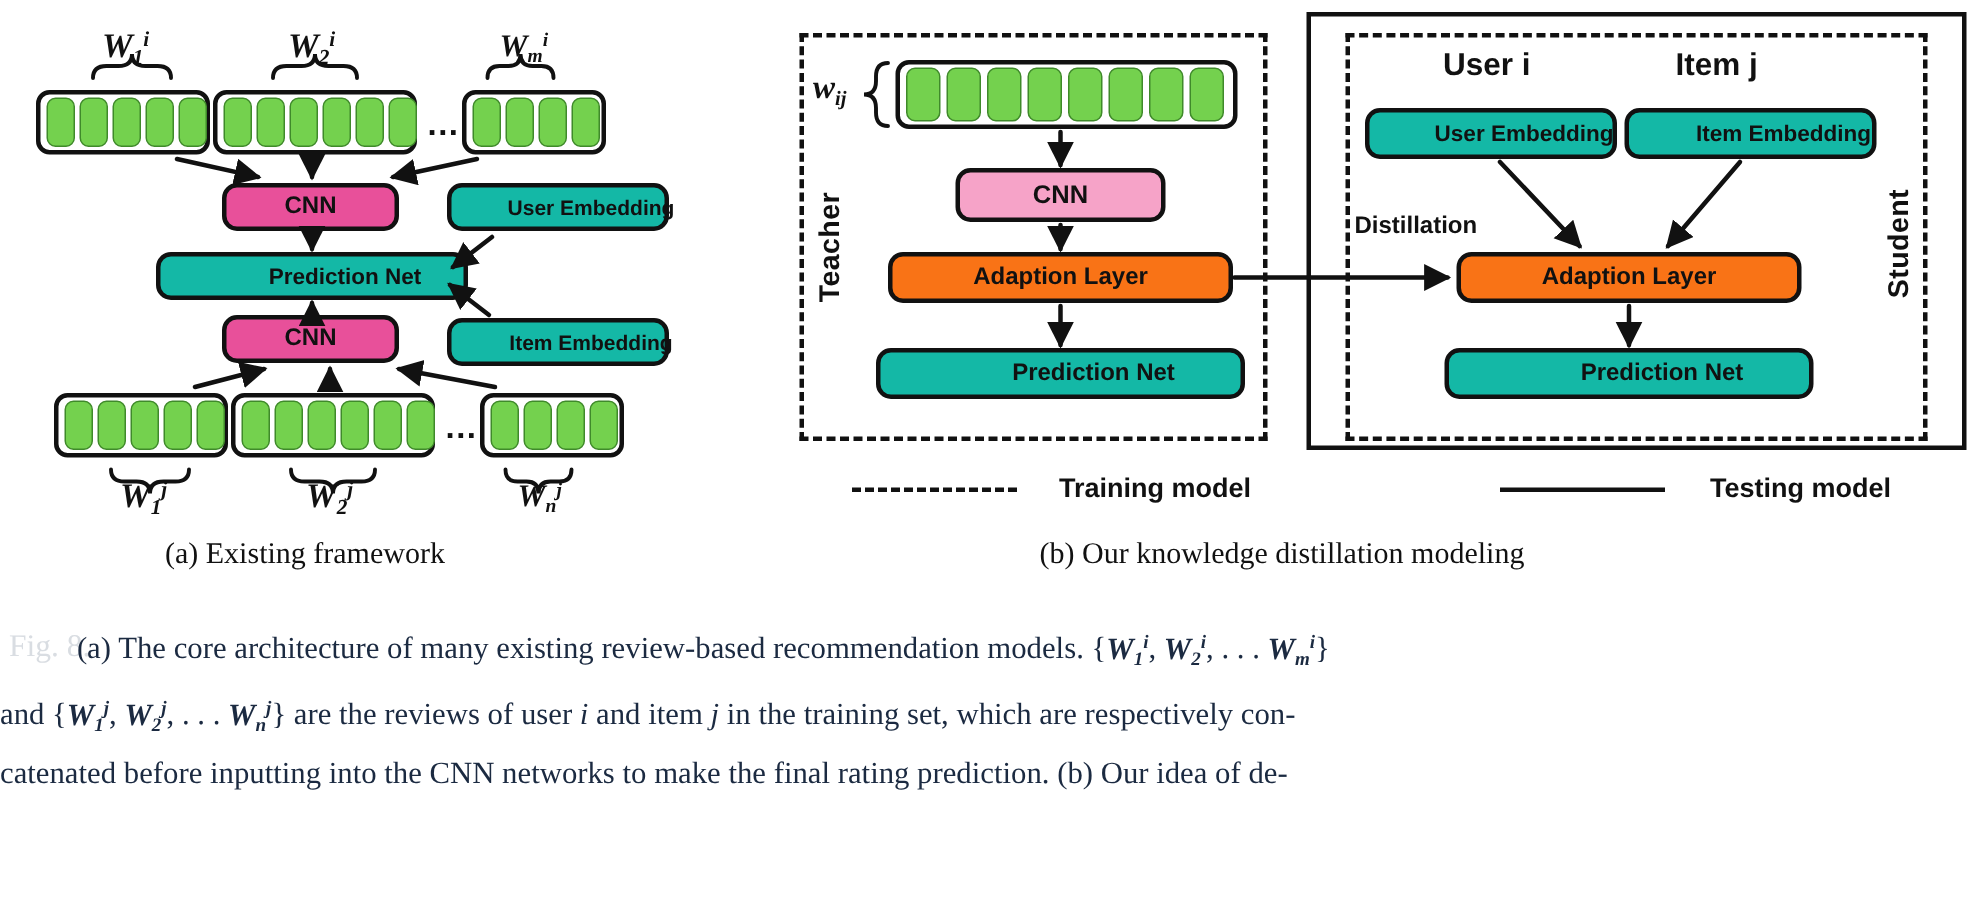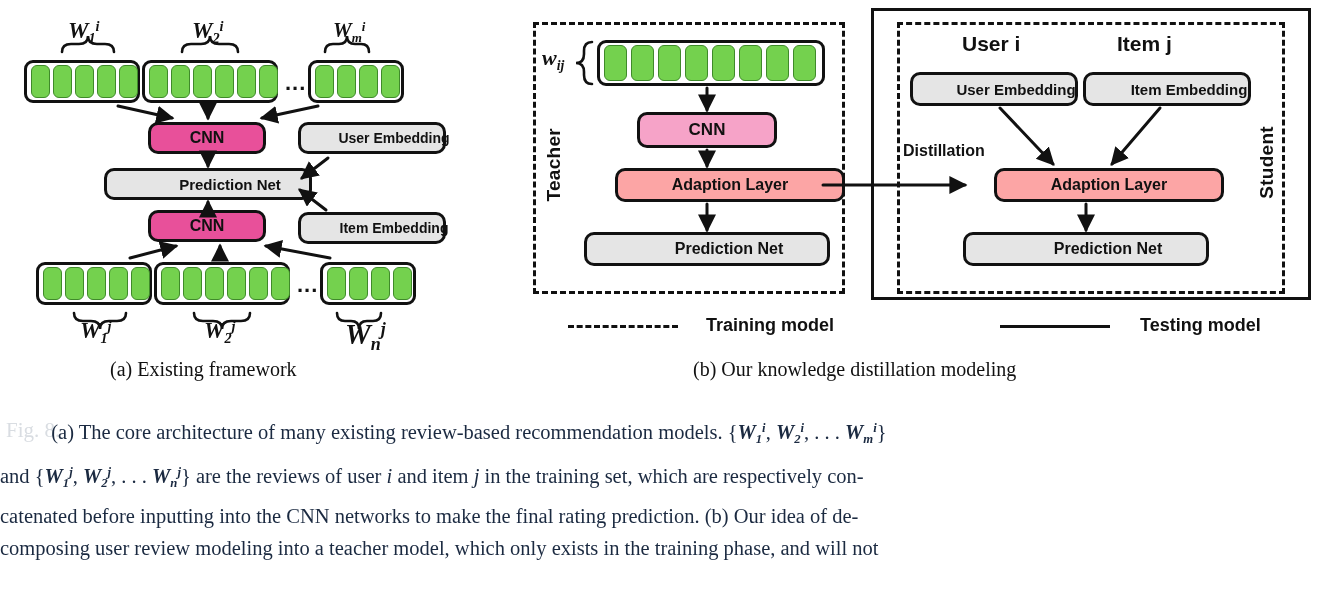--- a/index.html
+++ b/index.html
@@ -18,22 +18,22 @@
     position:absolute;
     border:3px solid #111;
     border-radius:10px;
     display:flex;align-items:center;justify-content:center;
     font-weight:bold;
     box-sizing:border-box;
     white-space:nowrap;
   }
   .pink{background:#e8509a;}
   .pink2{background:#f6a3c8;}
-  .yellow{background:#e5e5e5;padding-left:44px;}
-  .blue{background:#fca5a5;margin-left:23px;}
+  .yellow{background:#14b8a6;padding-left:44px;}
+  .blue{background:#f97316;}
 
   .wordrow{
     position:absolute;
     border:3px solid #111;
     border-radius:9px;
     background:#fff;
     display:flex;align-items:center;
     padding:3px 4px;
     box-sizing:border-box;
     gap:3px;
@@ -154,21 +154,21 @@
     <span class="cell"></span>
     <span class="cell"></span>
   </div>
 
   <div class="mlabel" style="left:80px;top:318px;font-size:23px;">
     W<span class="sub">1</span><span class="sup">j</span>
   </div>
   <div class="mlabel" style="left:204px;top:318px;font-size:23px;">
     W<span class="sub">2</span><span class="sup">j</span>
   </div>
-  <div class="mlabel" style="left:345px;top:318px;font-size:29px;">
+  <div class="mlabel" style="left:345px;top:318px;font-size:21px;">
     W<span class="sub">n</span><span class="sup">j</span>
   </div>
 
   <div class="box pink" style="left:148px;top:122px;width:118px;height:32px;font-size:16px;">
     <span>CNN</span>
   </div>
   <div class="box yellow" style="left:298px;top:122px;width:148px;height:32px;font-size:14px;">
     <span>User Embedding</span>
   </div>
   <div class="box yellow" style="left:104px;top:168px;width:208px;height:32px;font-size:15px;">
@@ -293,16 +293,13 @@
 <div class="para">
   <span class="ln">
     &nbsp;&nbsp;&nbsp;&nbsp;&nbsp;&nbsp;&nbsp;&nbsp;&nbsp;&nbsp;(a) The core architecture of many existing review-based recommendation models. {<span class="bm">W<span class="sb">1</span><span class="sp">i</span></span>,&nbsp;<span class="bm">W<span class="sb">2</span><span class="sp">i</span></span>, . . . <span class="bm">W<span class="sb">m</span><span class="sp">i</span></span>}
   </span>
   <span class="ln">
     and {<span class="bm">W<span class="sb">1</span><span class="sp">j</span></span>,&nbsp;<span class="bm">W<span class="sb">2</span><span class="sp">j</span></span>, . . . <span class="bm">W<span class="sb">n</span><span class="sp">j</span></span>} are the reviews of user <i>i</i> and item <i>j</i> in the training set, which are respectively con-
   </span>
   <span class="ln">
     catenated before inputting into the CNN networks to make the final rating prediction. (b) Our idea of de-
   </span>
-  <span class="ln">
-    composing user review modeling into a teacher model, which only exists in the training phase, and will not
-  </span>
 </div>
 
 </body></html>

